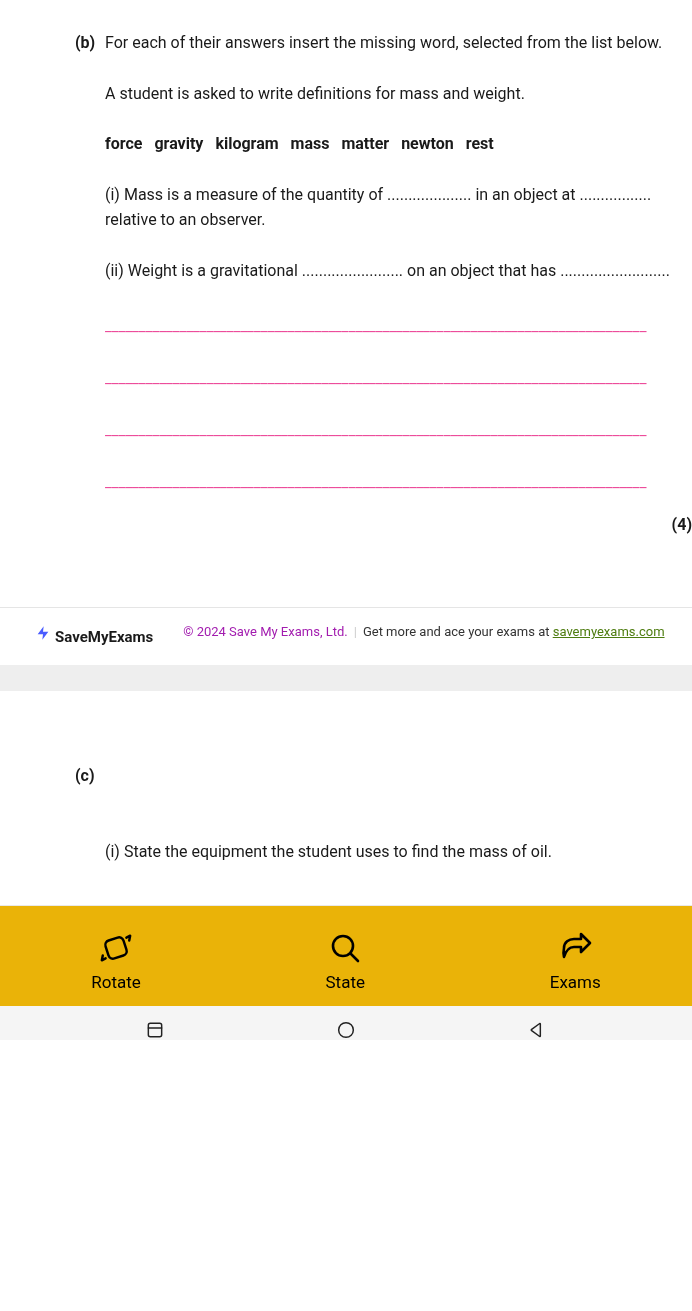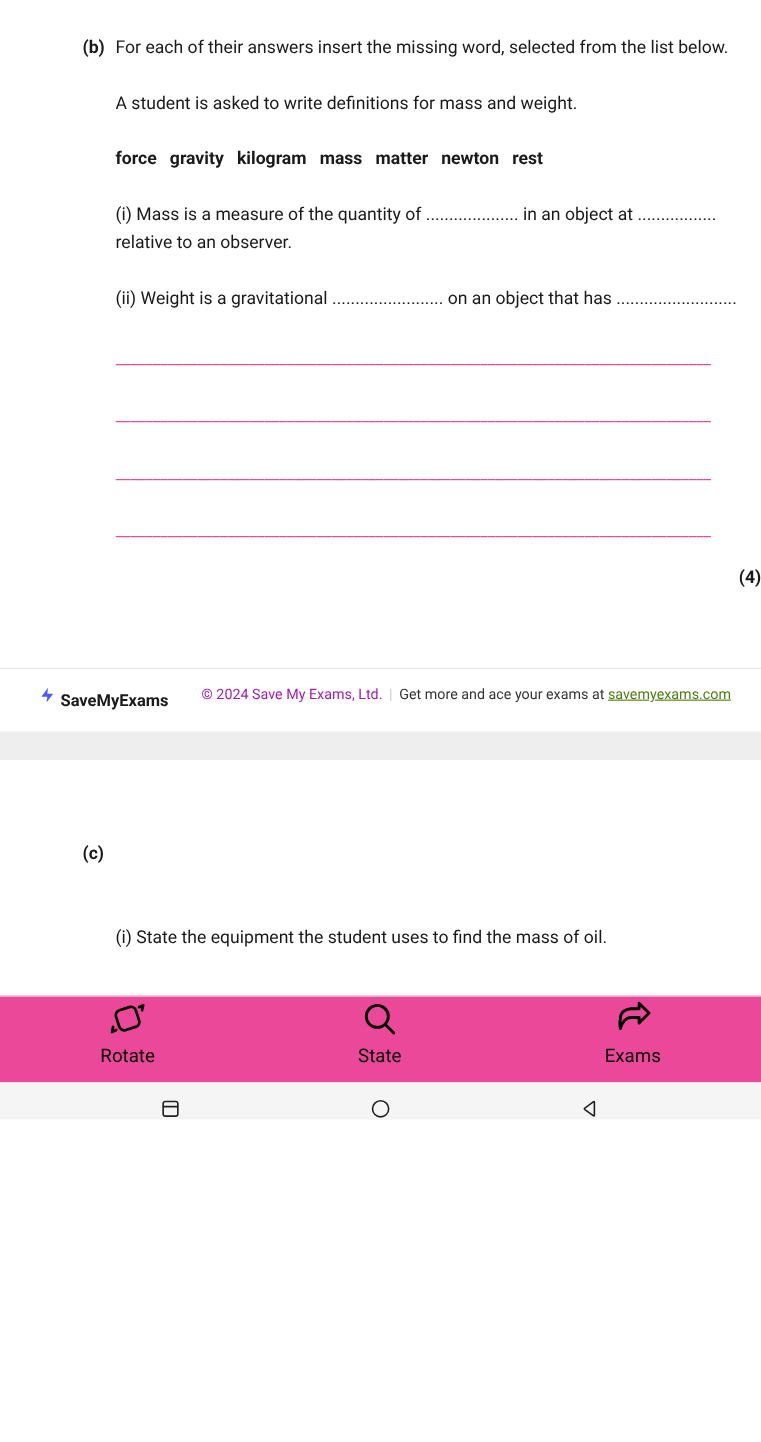--- a/index.html
+++ b/index.html
@@ -103,25 +103,25 @@
     .page-section.second {
       padding-top: 72px;
       padding-bottom: 40px;
     }
     .sup {
       font-size: 11px;
       vertical-align: super;
     }
     .toolbar {
       border-top: 1px solid #e9e9e9;
-      background: #ec4899;
+      background: #eab308;
       display: flex;
       justify-content: space-around;
       align-items: center;
-      padding: 2px 0 14px;
+      padding: 24px 0 14px;
     }
     .tool-btn {
       display: flex;
       flex-direction: column;
       align-items: center;
       gap: 6px;
       background: none;
       border: none;
       cursor: pointer;
       font-size: 17px;

